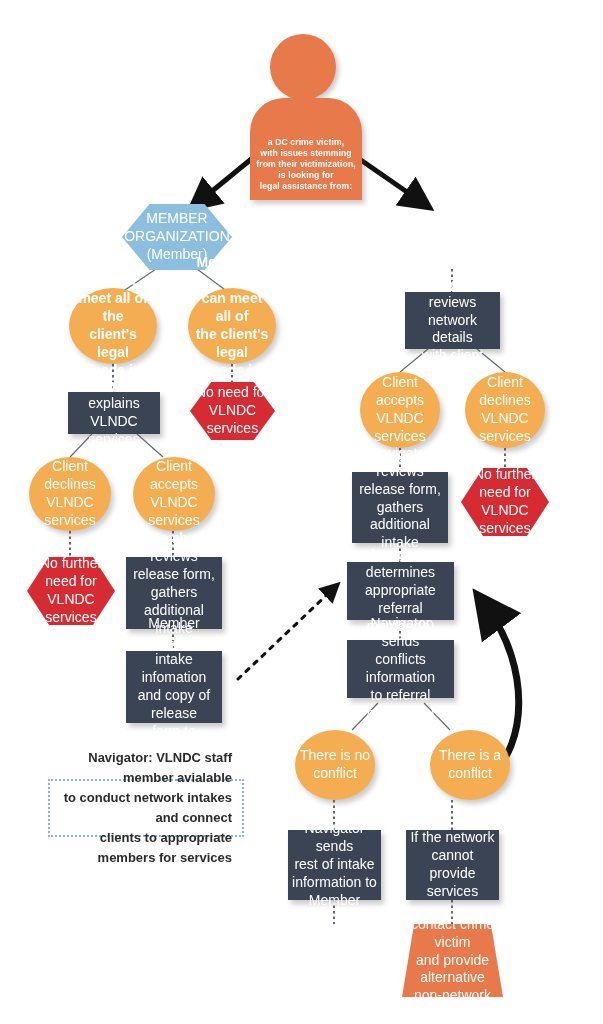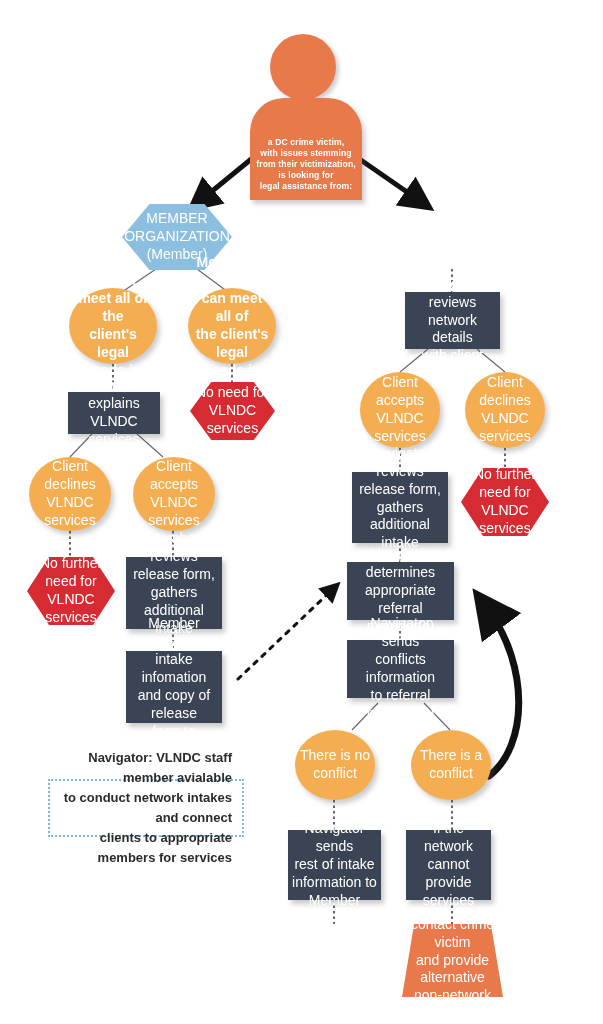--- a/index.html
+++ b/index.html
@@ -270,32 +270,32 @@
   <div class="node rect fs85" style="left:347px; top:624px; width:107px; height:58px;">
     <span class="txt">Navigator sends
 conflicts information
 to referral member(s)</span>
   </div>
 
   <div class="node circ fs85" style="left:295px; top:714px; width:80px; height:70px;">
     <span class="txt">There is no
 conflict</span>
   </div>
-  <div class="node circ fs85" style="left:411px; top:714px; width:80px; height:70px;">
+  <div class="node circ fs85" style="left:430px; top:714px; width:80px; height:70px;">
     <span class="txt">There is a
 conflict</span>
   </div>
 
   <div class="node rect fs85" style="left:288px; top:814px; width:93px; height:70px;">
     <span class="txt">Navigator sends
 rest of intake
 information to
 Member</span>
   </div>
-  <div class="node rect fs85" style="left:406px; top:814px; width:85px; height:70px;">
+  <div class="node rect fs85" style="left:406px; top:814px; width:93px; height:70px;">
     <span class="txt">If the network cannot
 provide services</span>
   </div>
 
   <div class="node trap fs85" style="left:402px; top:908px; width:101px; height:73px;">
     <span class="txt">Navigator will
 contact crime victim
 and provide
 alternative
 non-network referrals</span>

